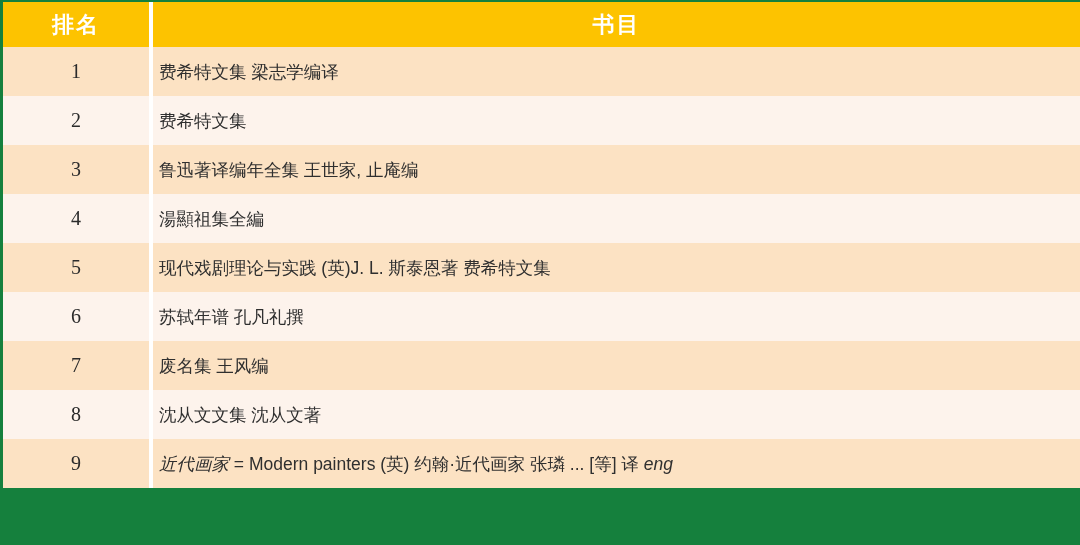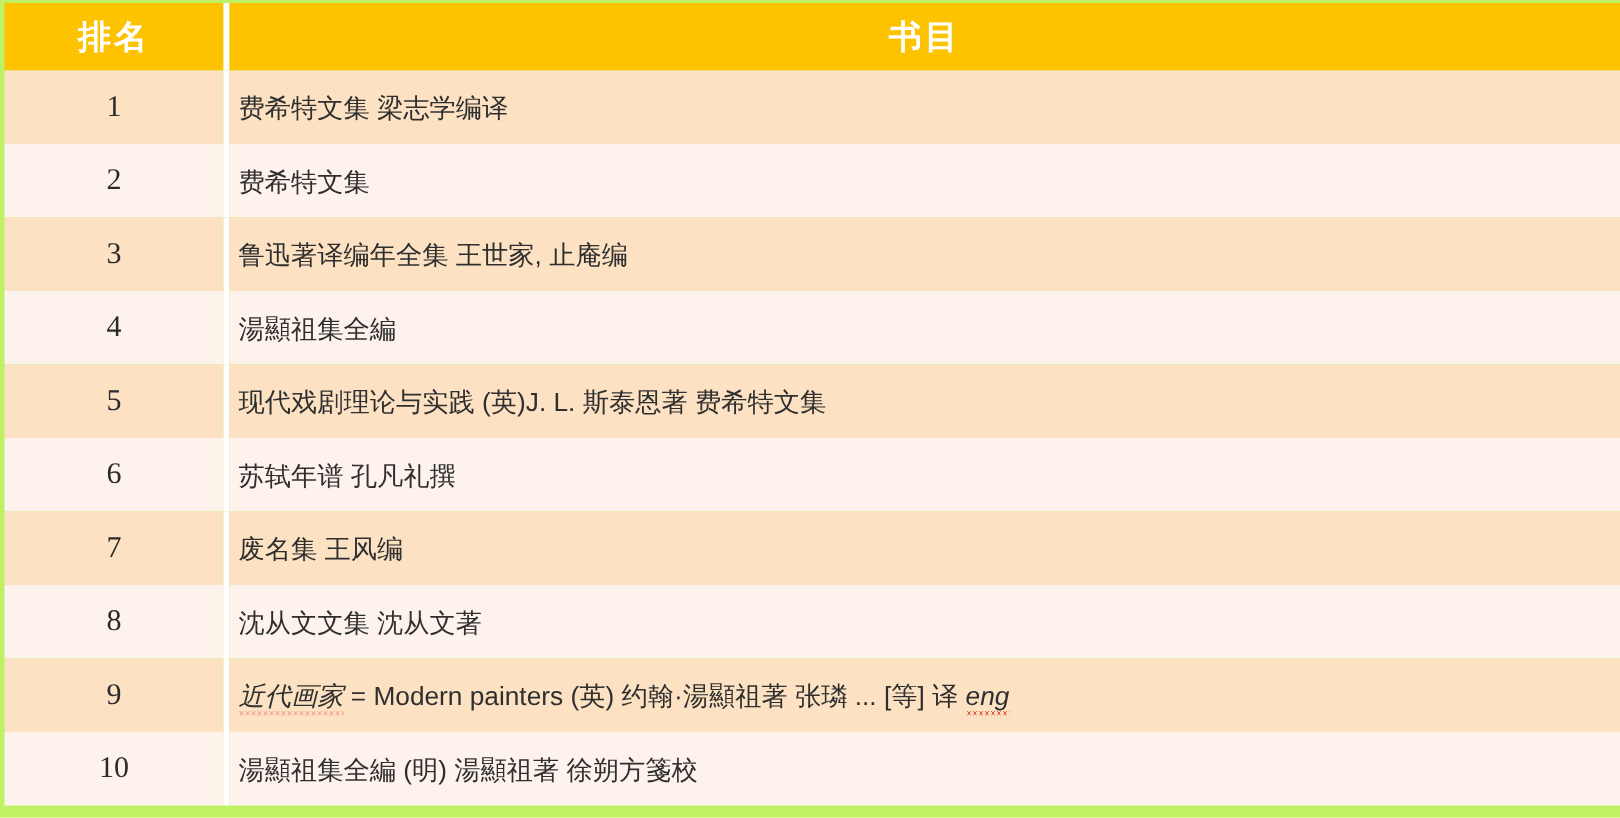--- a/index.html
+++ b/index.html
@@ -12,21 +12,21 @@
     height: 545px;
     overflow: hidden;
     font-family: "Liberation Sans", "DejaVu Sans", sans-serif;
   }
 
   .table-wrap {
     width: 1080px;
     height: 545px;
     box-sizing: border-box;
     padding: 2px 0 0 3px;
-    background: #bef264;
+    background: #15803d;
   }
 
   table.ranking-table {
     width: 1077px;
     border-collapse: separate;
     border-spacing: 0;
     table-layout: fixed;
   }
 
   col.col-rank  { width: 146px; }
@@ -164,24 +164,19 @@
 
       <tr class="row-even">
         <td class="rank-cell">8</td>
         <td class="gap-cell"></td>
         <td class="title-cell">沈从文文集 沈从文著</td>
       </tr>
 
       <tr class="row-odd">
         <td class="rank-cell">9</td>
         <td class="gap-cell"></td>
-        <td class="title-cell"><span class="squiggle faint">近代画家</span><span> = Modern painters (英) 约翰·湯顯祖著 张璘 ... [等] 译 </span><span class="squiggle">eng</span></td>
+        <td class="title-cell"><span class="squiggle faint">近代画家</span><span> = Modern painters (英) 约翰·近代画家 张璘 ... [等] 译 </span><span class="squiggle">eng</span></td>
       </tr>
 
-      <tr class="row-even">
-        <td class="rank-cell">10</td>
-        <td class="gap-cell"></td>
-        <td class="title-cell">湯顯祖集全編 (明) 湯顯祖著 徐朔方箋校</td>
-      </tr>
 
     </tbody>
   </table>
 </div>
 
 </body></html>

